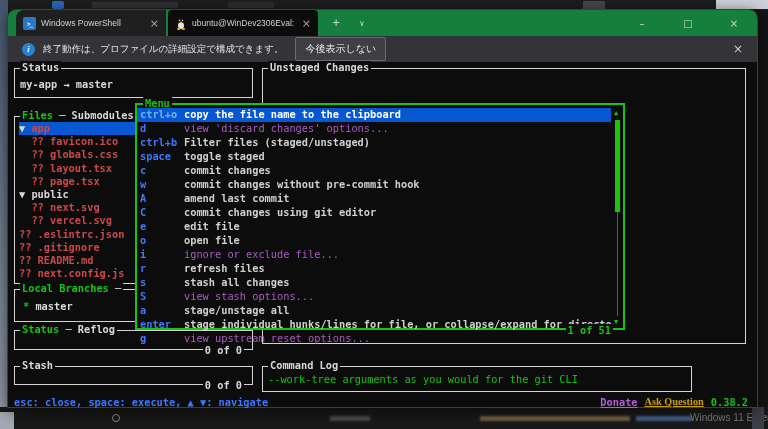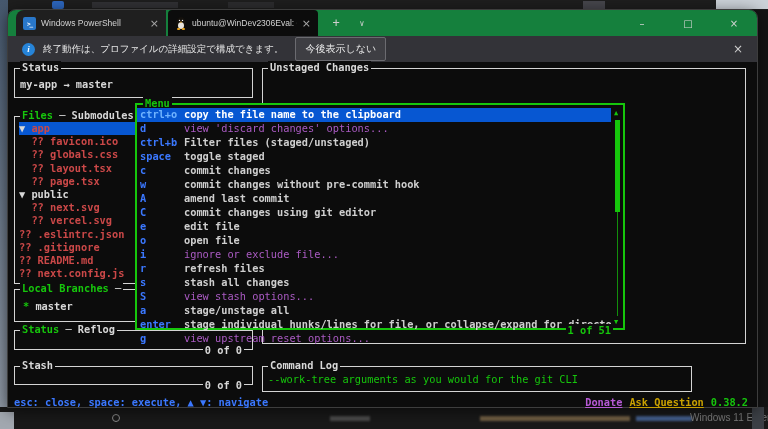--- a/index.html
+++ b/index.html
@@ -80,21 +80,21 @@
   .msb{position:absolute;right:1px;top:2px;bottom:2px;width:8px;}
   .msb::before{content:"";position:absolute;left:3px;top:13px;bottom:10px;width:1px;background:#128f0c;}
   .sb-up,.sb-down{position:absolute;left:0;color:#16c60c;font-size:7px;line-height:7px;}
   .sb-up{top:3px;} .sb-down{bottom:0;}
   .sb-thumb{position:absolute;left:1px;top:13px;width:5px;height:92px;background:#16c60c;}
   .mcounter{position:absolute;bottom:-8px;right:10px;background:#0c0c0c;padding:0 2px;color:#16c60c;font-weight:bold;}
   
   .keybar{position:absolute;left:6px;top:334px;width:734px;display:flex;font-weight:bold;color:#3b78ff;white-space:pre;}
   .kb-right{margin-left:auto;display:flex;gap:7px;}
   .donate{color:#b75ad6;text-decoration:underline;}
-  .ask{color:#c8a000;text-decoration:underline;}
+  .ask{color:#c8a000;text-decoration:underline;font-family:Liberation Serif, serif;}
   .ver{color:#16c60c;}
 </style>
 </head>
 <body>
 
 <div id="screen">
 
   <div class="bg-left"></div>
 
   <div class="bg-top">

